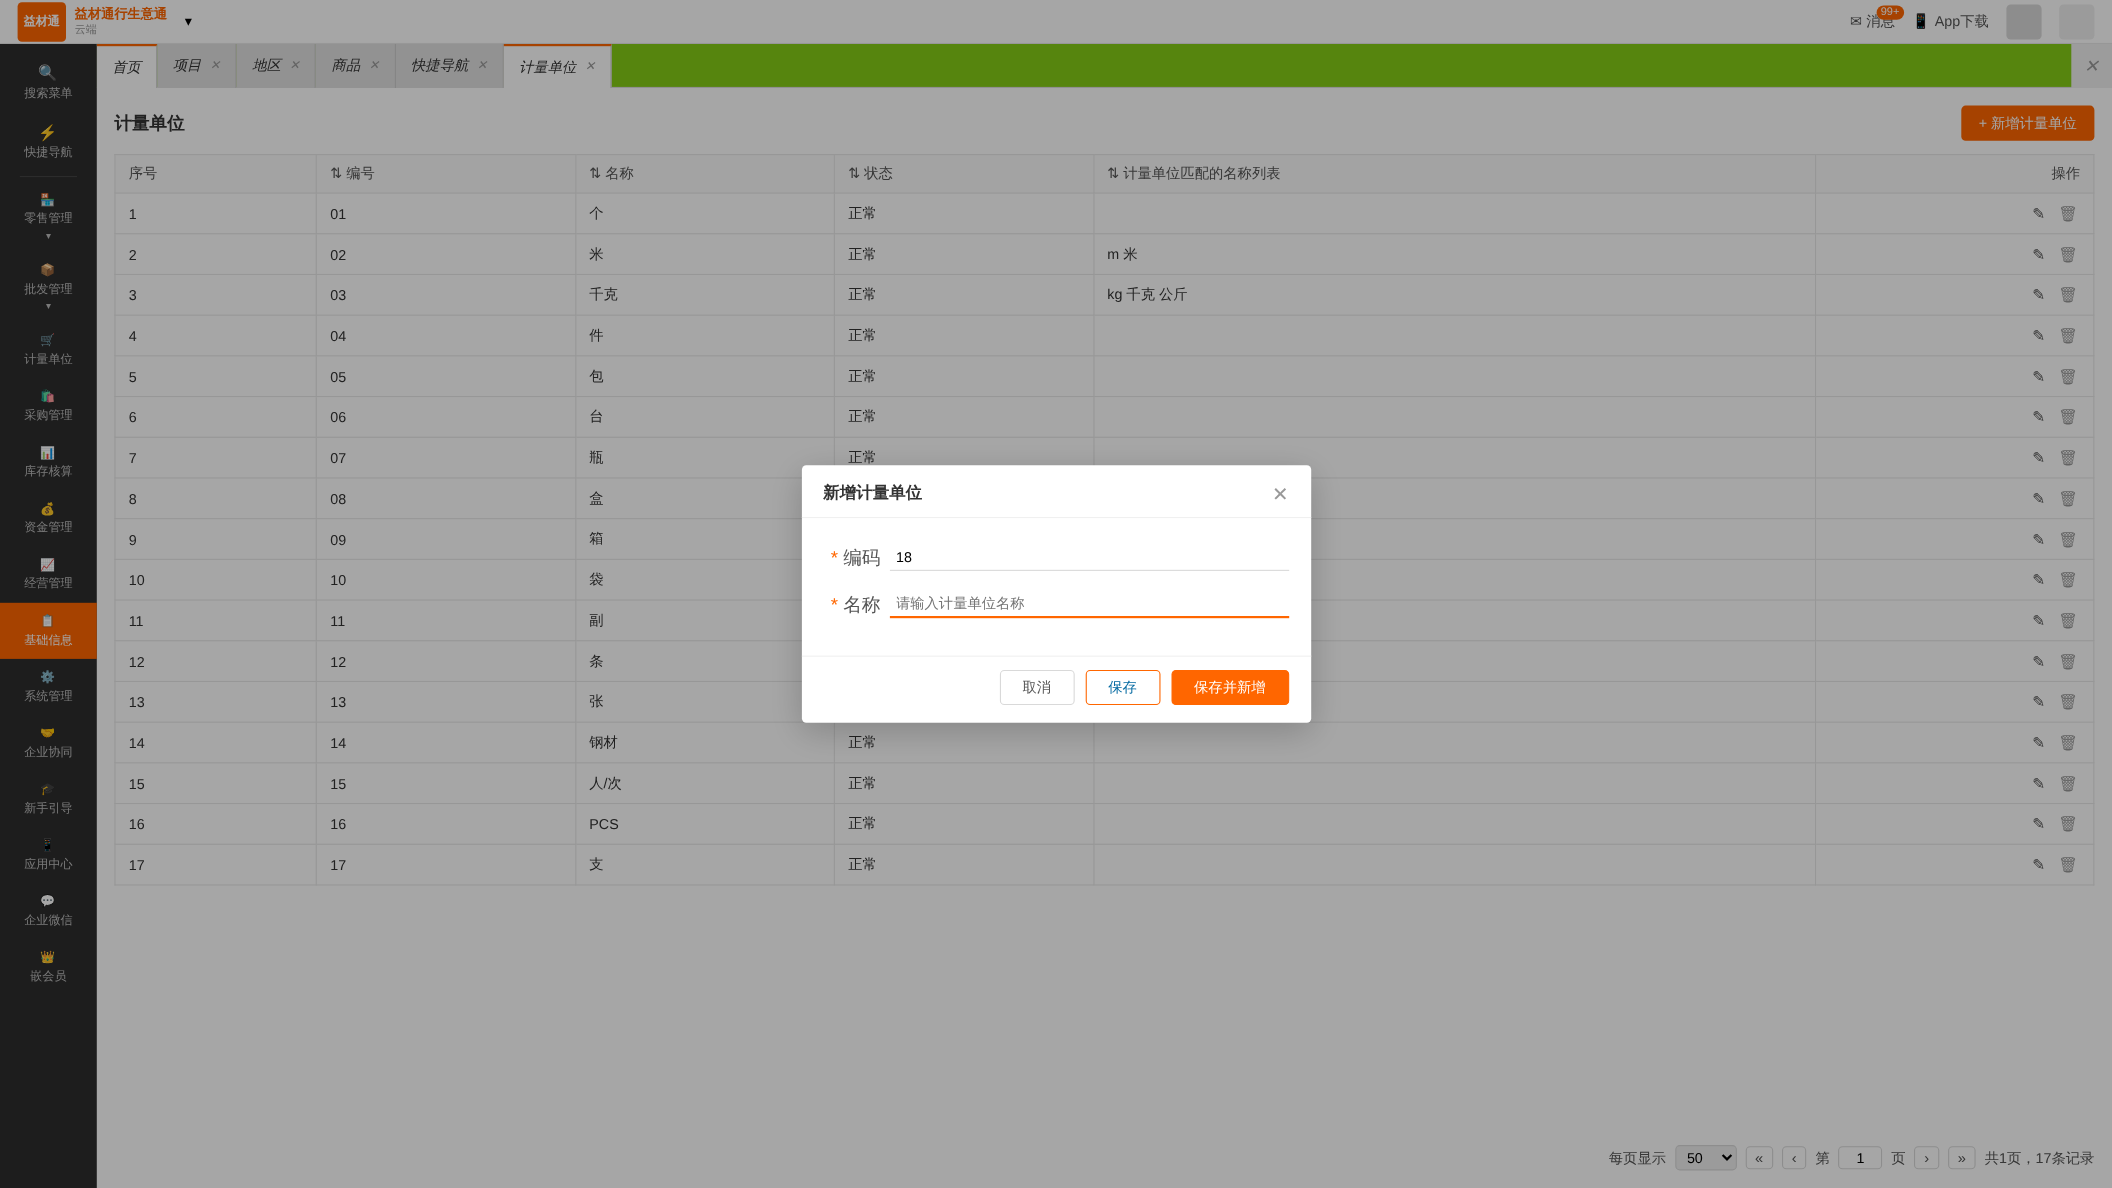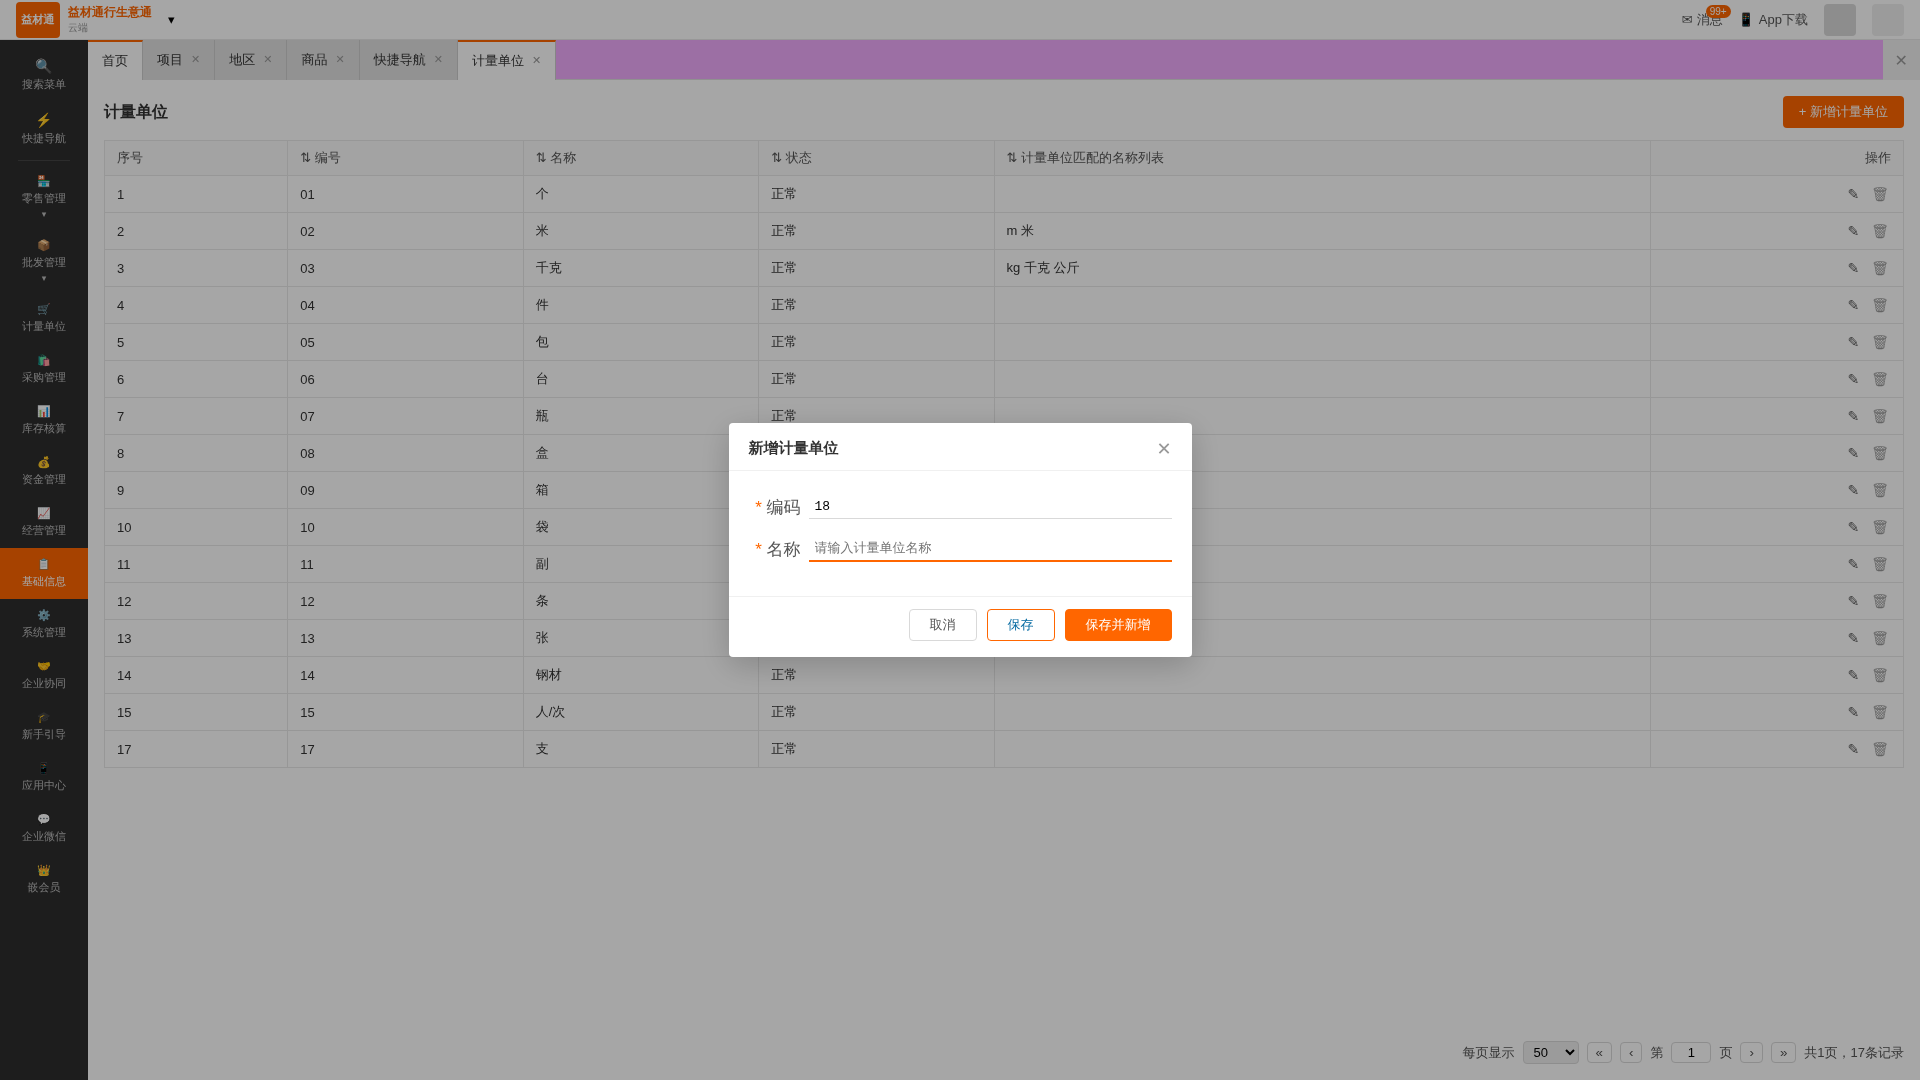--- a/index.html
+++ b/index.html
@@ -4,21 +4,21 @@
   <style>
     * { box-sizing: border-box; margin: 0; padding: 0; }
     body { font-family: "Microsoft YaHei", "PingFang SC", sans-serif; font-size: 13px; background: #f5f5f5; overflow: hidden; width: 1920px; height: 1080px; }
 
     
     .app-container { display: flex; flex-direction: column; height: 1080px; width: 1920px; }
     .top-bar { height: 40px; background: #fff; display: flex; align-items: center; justify-content: space-between; padding: 0 16px; border-bottom: 1px solid #e8e8e8; flex-shrink: 0; }
     .main-layout { display: flex; flex: 1; overflow: hidden; }
     .sidebar { width: 88px; background: #2d2d2d; display: flex; flex-direction: column; align-items: center; padding-top: 8px; flex-shrink: 0; }
     .content-area { flex: 1; display: flex; flex-direction: column; overflow: hidden; }
-    .tabs-bar { height: 40px; background: #f0abfc; display: flex; align-items: center; padding: 0 0 0 0; border-bottom: 1px solid #ddd; flex-shrink: 0; position: relative; }
+    .tabs-bar { height: 40px; background: #84cc16; display: flex; align-items: center; padding: 0 0 0 0; border-bottom: 1px solid #ddd; flex-shrink: 0; position: relative; font-style: italic; }
     .tab-item { display: flex; align-items: center; height: 40px; padding: 0 14px; background: #e0e0e0; border-right: 1px solid #ccc; cursor: pointer; font-size: 13px; color: #333; gap: 6px; }
     .tab-item.active { background: #fff; color: #333; border-top: 2px solid #f60; }
     .tab-item .tab-close { color: #999; font-size: 11px; margin-left: 2px; }
     .tab-home { background: #fff; border-top: 2px solid #f60; }
     .main-content { flex: 1; background: #fff; padding: 16px; overflow: auto; position: relative; }
 
     
     .logo-area { display: flex; align-items: center; gap: 8px; }
     .logo-icon { width: 44px; height: 36px; background: #f60; border-radius: 4px; display: flex; align-items: center; justify-content: center; color: #fff; font-size: 12px; font-weight: bold; }
     .top-right { display: flex; align-items: center; gap: 16px; }
@@ -50,21 +50,21 @@
 
     
     .modal-overlay { position: fixed; top: 0; left: 0; width: 1920px; height: 1080px; background: rgba(0,0,0,0.35); z-index: 100; display: flex; align-items: center; justify-content: center; }
     .modal { background: #fff; border-radius: 4px; width: 463px; padding: 0; box-shadow: 0 8px 32px rgba(0,0,0,0.2); }
     .modal-header { display: flex; justify-content: space-between; align-items: center; padding: 16px 20px 12px; border-bottom: 1px solid #f0f0f0; }
     .modal-title { font-size: 15px; font-weight: bold; color: #333; }
     .modal-close { background: none; border: none; font-size: 18px; cursor: pointer; color: #999; line-height: 1; }
     .modal-body { padding: 24px 20px 16px; }
     .form-row { display: flex; align-items: center; margin-bottom: 18px; }
     .form-label { width: 60px; text-align: right; color: #555; font-size: 17px; padding-right: 8px; }
-    .form-input { flex: 1; border: none; border-bottom: 1px solid #d9d9d9; padding: 4px 6px; font-size: 13px; outline: none; font-family: Liberation Mono, monospace; }
+    .form-input { flex: 1; border: none; border-bottom: 1px solid #d9d9d9; padding: 4px 6px; font-size: 13px; outline: none; }
     .form-input.active-input { border-bottom: 2px solid #f60; }
     .modal-footer { display: flex; justify-content: flex-end; gap: 10px; padding: 12px 20px 16px; border-top: 1px solid #f0f0f0; }
     .btn-cancel { background: #fff; border: 1px solid #d9d9d9; padding: 6px 20px; border-radius: 4px; cursor: pointer; font-size: 13px; color: #555; }
     .btn-save { background: #fff; border: 1px solid #f60; color: #0369a1; padding: 6px 20px; border-radius: 4px; cursor: pointer; font-size: 13px; }
     .btn-save-new { background: #f60; border: 1px solid #f60; color: #fff; padding: 6px 20px; border-radius: 4px; cursor: pointer; font-size: 13px; }
 
     
     .tab-bar-close { position: absolute; right: 0; top: 0; height: 40px; display: flex; align-items: center; padding: 0 12px; cursor: pointer; font-size: 16px; color: #999; background: #f0f0f0; }
   </style>
 </head>
@@ -406,20 +406,33 @@
     <td class="status-normal">正常</td>
     <td></td>
     <td style="text-align:right;">
       <div class="action-btns" style="justify-content:flex-end;">
         <button class="action-btn"><span style="color:#555;font-size:14px;">✎</span></button>
         <button class="action-btn"><span style="color:#999;font-size:14px;">🗑</span></button>
       </div>
     </td>
   </tr>
               <tr>
+    <td>16</td>
+    <td>16</td>
+    <td>PCS</td>
+    <td class="status-normal">正常</td>
+    <td></td>
+    <td style="text-align:right;">
+      <div class="action-btns" style="justify-content:flex-end;">
+        <button class="action-btn"><span style="color:#555;font-size:14px;">✎</span></button>
+        <button class="action-btn"><span style="color:#999;font-size:14px;">🗑</span></button>
+      </div>
+    </td>
+  </tr>
+              <tr>
     <td>17</td>
     <td>17</td>
     <td>支</td>
     <td class="status-normal">正常</td>
     <td></td>
     <td style="text-align:right;">
       <div class="action-btns" style="justify-content:flex-end;">
         <button class="action-btn"><span style="color:#555;font-size:14px;">✎</span></button>
         <button class="action-btn"><span style="color:#999;font-size:14px;">🗑</span></button>
       </div>

